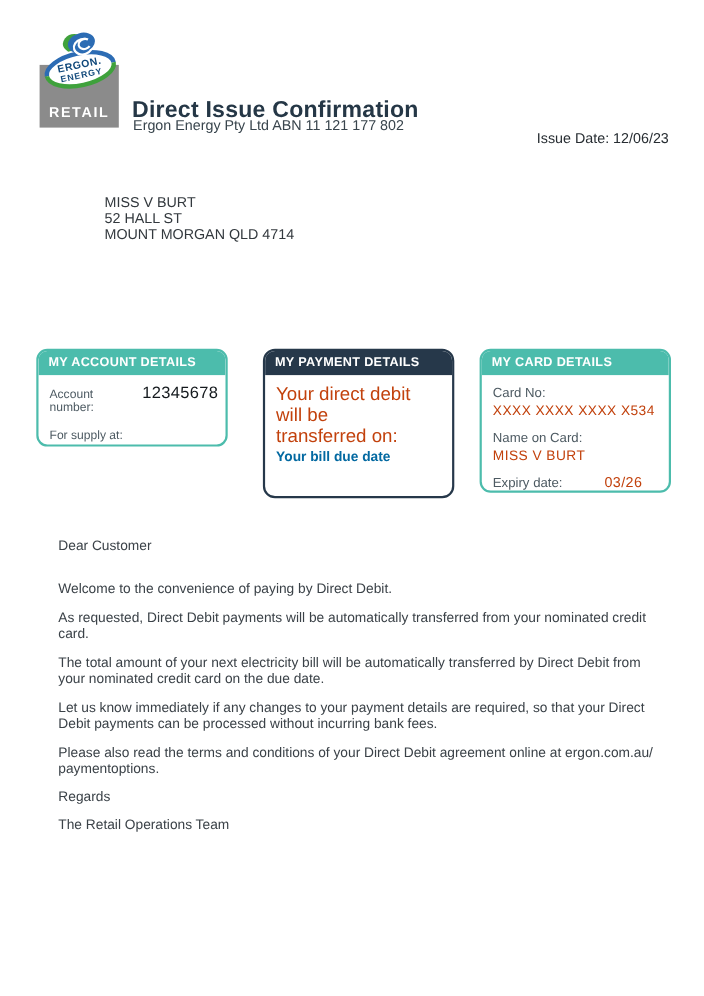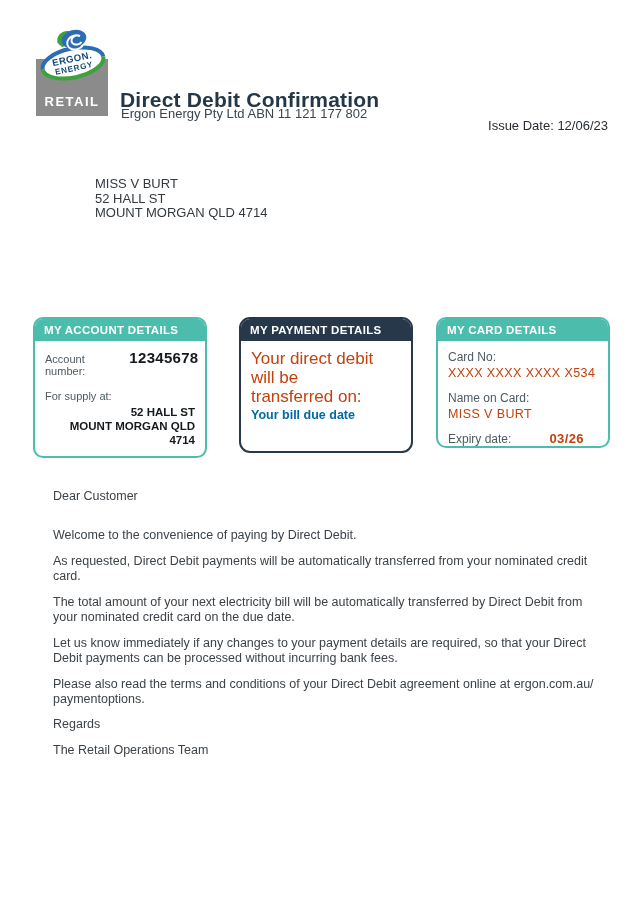--- a/index.html
+++ b/index.html
@@ -28,42 +28,42 @@
   .issue-date{position:absolute;right:32px;top:118px;font-size:13px;color:#262c31;}
 
   
   .address{position:absolute;left:95px;top:177px;font-size:13px;color:#33393e;line-height:14.5px;}
   .address span{display:block;}
 
   
   .cards{position:absolute;left:33px;top:317px;display:flex;align-items:flex-start;}
   .card{width:174px;border:2px solid var(--teal);border-radius:10px;overflow:hidden;background:#fff;}
   .card.payment{border-color:var(--navy);border-radius:11px;margin-left:32px;height:136px;}
-  .card.account{height:141px;}
+  .card.account{height:89px;}
   .card.carddet{margin-left:23px;height:131px;}
   .card-head{height:22px;display:flex;align-items:center;padding:0 9px;background:var(--teal);
     color:#fff;font-size:11.5px;font-weight:bold;letter-spacing:.3px;white-space:nowrap;}
   .card.payment .card-head{background:var(--navy);}
   .card-body{padding:8px 10px 6px 10px;}
 
   .lbl{font-size:11px;color:var(--label-grey);}
   .row{margin-bottom:9px;}
   .row.split{display:flex;justify-content:space-between;align-items:baseline;margin-bottom:9px;}
-  .acct-num{font-size:15px;font-weight:bold;color:var(--value-dark);letter-spacing:.3px;margin-left:44px;}
+  .acct-num{font-size:15px;font-weight:normal;color:var(--value-dark);letter-spacing:.3px;margin-left:44px;}
   .right-col{text-align:right;margin-top:1px;}
   .right-col span{display:block;font-size:11.5px;font-weight:bold;color:var(--value-dark);line-height:14px;}
 
   .pay-line{display:block;font-size:17px;color:#c2410c;line-height:19px;}
   .pay-value{display:block;font-size:12.5px;font-weight:bold;color:#0369a1;line-height:19px;}
 
   .cd-label{display:block;font-size:12px;color:var(--label-grey);line-height:16px;}
   .cd-value{display:block;font-size:12.5px;color:#c2410c;line-height:16px;letter-spacing:.4px;margin-bottom:9px;}
   .expiry-row{display:flex;align-items:baseline;margin-top:2px;}
   .expiry-row .cd-label{flex:0 0 auto;}
-  .expiry-row .cd-value{margin:0 14px 0 auto;font-size:13px;font-weight:bold;}
+  .expiry-row .cd-value{margin:0 14px 0 auto;font-size:13px;}
 
   
   .letter{position:absolute;left:53px;top:478px;width:565px;font-size:12.5px;color:var(--body-text);}
   .letter p{margin:11px 0 12px 0;line-height:14.5px;}
   .letter p.salutation{margin-bottom:24px;}
   .letter p.pre-sign{margin-bottom:11px;}
   .letter .ln{display:block;white-space:nowrap;}
 </style>
 </head>
 <body>
@@ -83,21 +83,21 @@
         <text x="37" y="42" text-anchor="middle" font-size="8" font-weight="bold" fill="#11497B" font-family="Liberation Sans, sans-serif" letter-spacing="0.8">ENERGY</text>
       </g>
       <g>
         <path d="M 26 18 Q 18 13 23 6 Q 28 0 37 3 L 34 16 Z" fill="#3FA13C"></path>
         <ellipse cx="38" cy="10" rx="12.5" ry="9" fill="#2C6CB4" transform="rotate(-16 38 10)"></ellipse>
         <path d="M 44 7 a 5.5 4.5 -16 1 0 1.5 6 M 44 7 a 8.5 7 -16 1 0 3 9" fill="none" stroke="#ffffff" stroke-width="2"></path>
       </g>
     </svg>
   </div>
 
-  <h1 class="doc-title">Direct Debit Confirmation</h1>
+  <h1 class="doc-title">Direct Issue Confirmation</h1>
   <div class="doc-subtitle">Ergon Energy Pty Ltd ABN 11 121 177 802</div>
   <div class="issue-date">Issue Date: 12/06/23</div>
 
   <div class="address">
     <span>MISS V BURT</span>
     <span>52 HALL ST</span>
     <span>MOUNT MORGAN QLD 4714</span>
   </div>
 
   <div class="cards">

